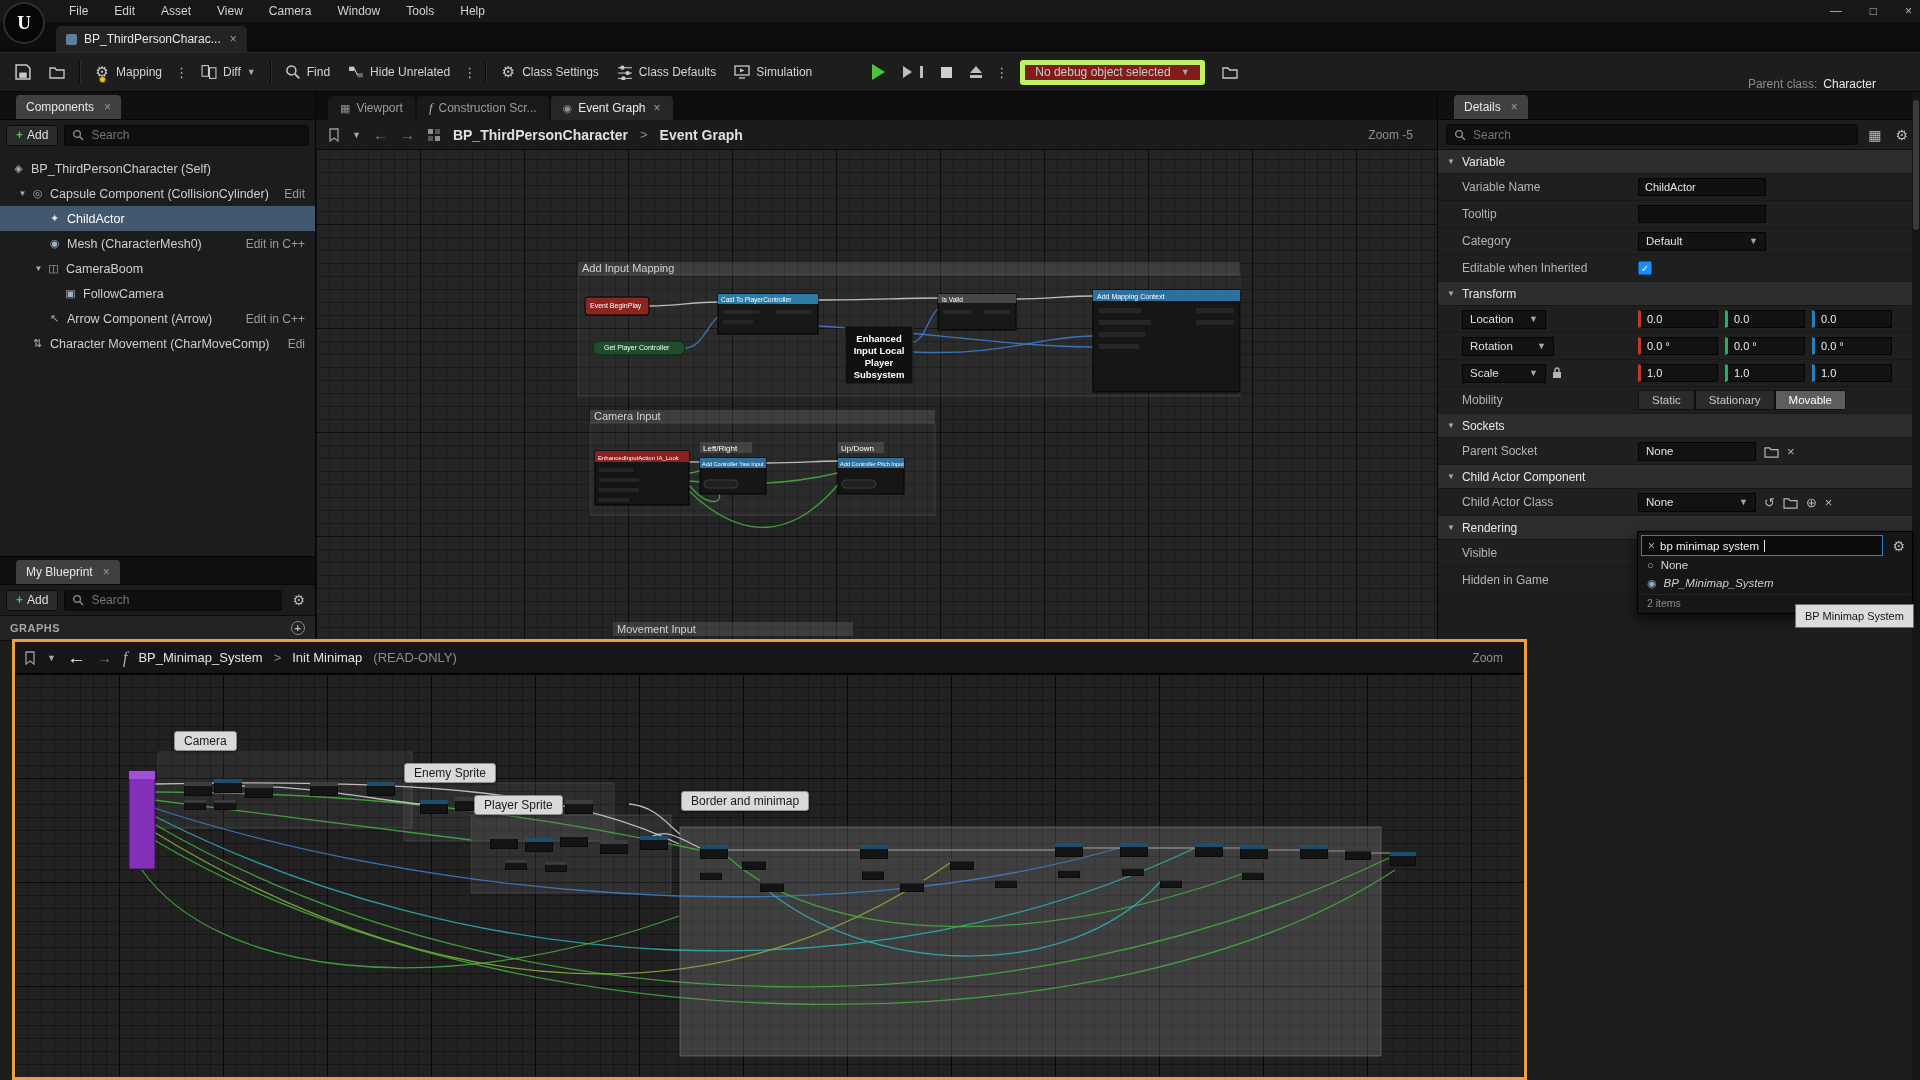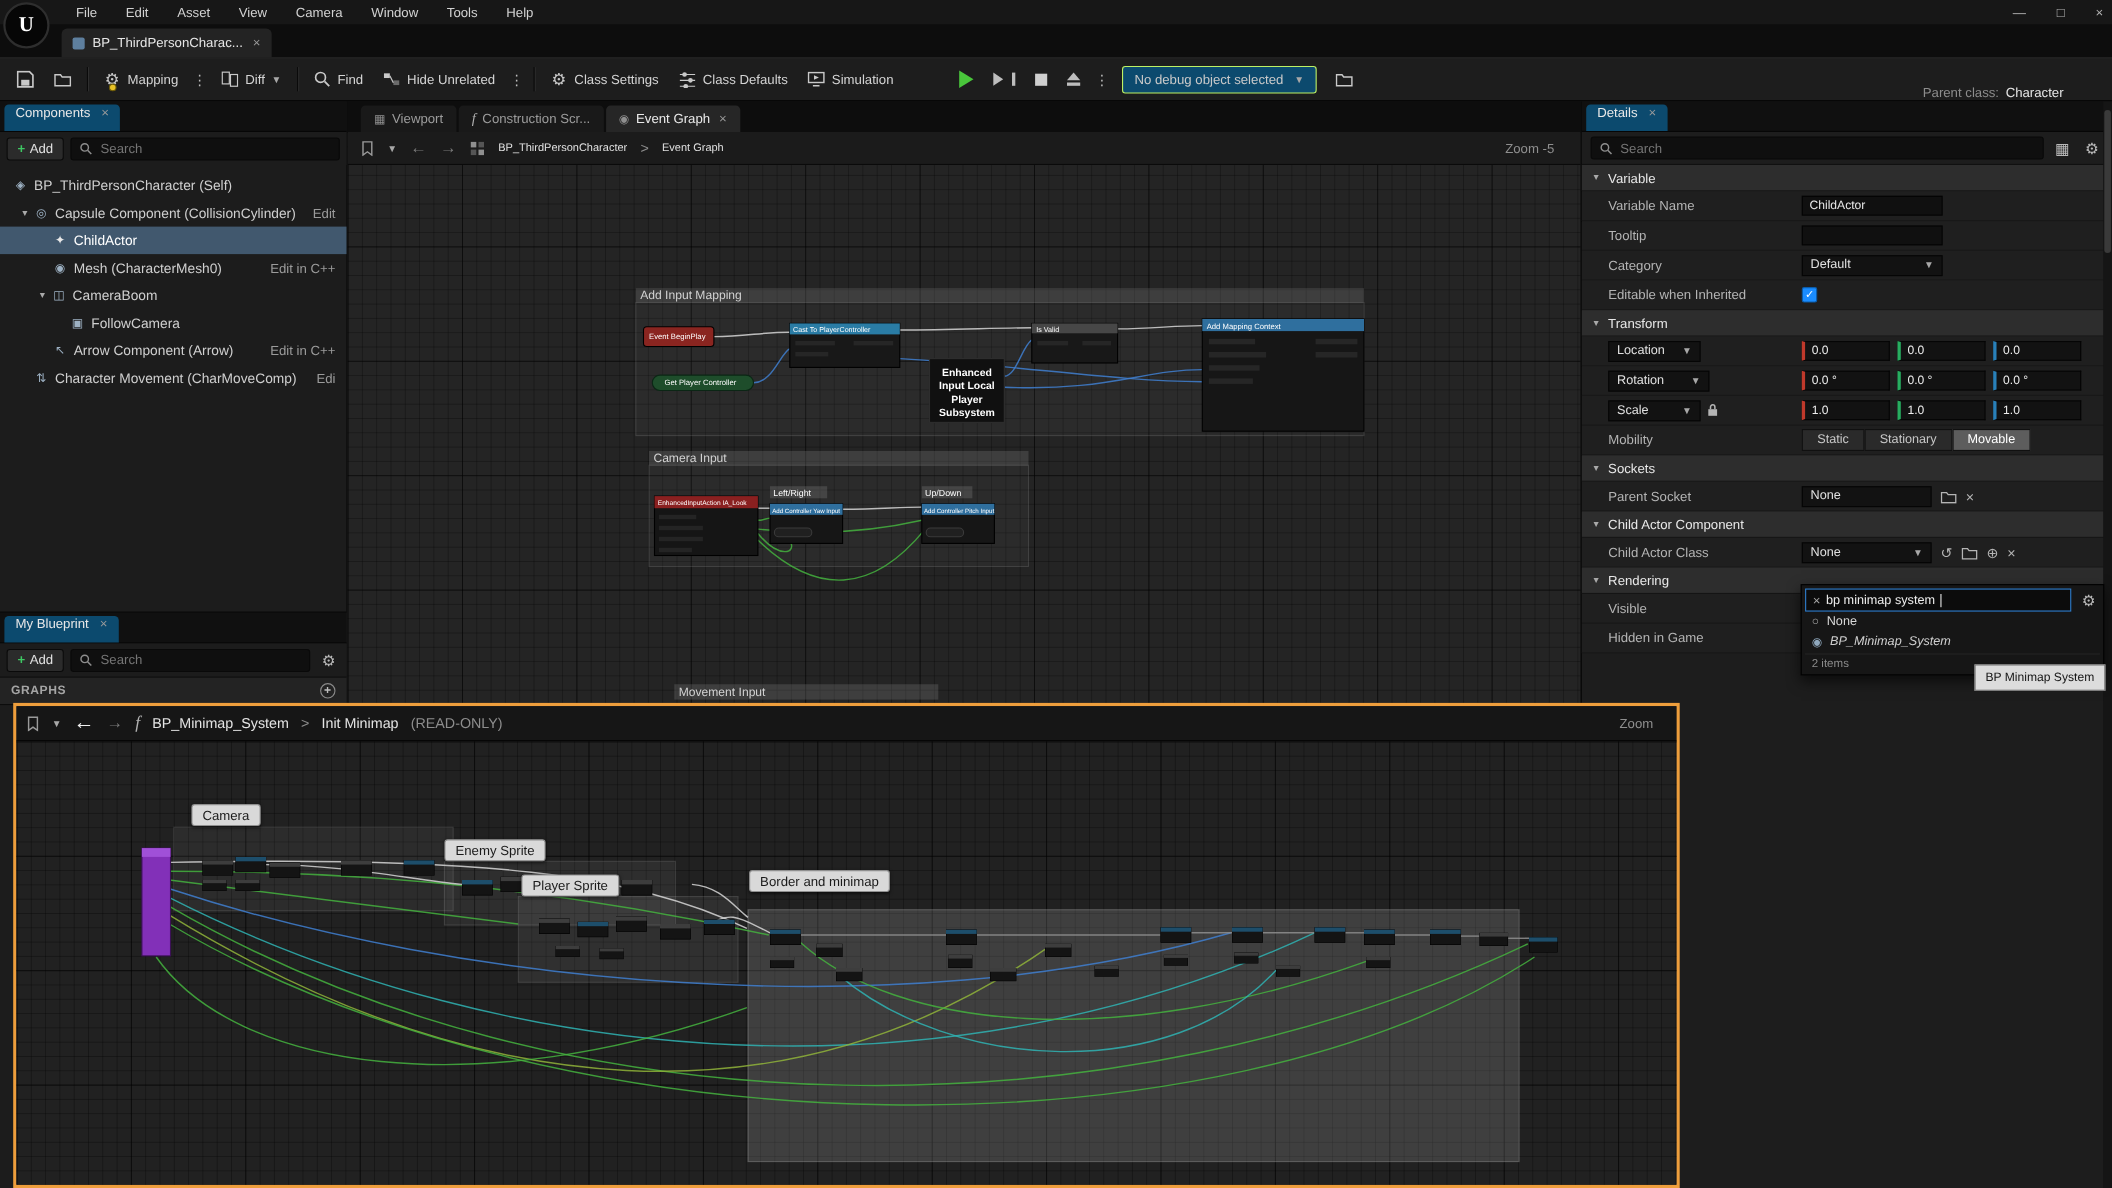--- a/index.html
+++ b/index.html
@@ -29,26 +29,26 @@
   .vsep{width:1px;height:22px;background:#0a0a0a;box-shadow:1px 0 0 #2e2e2e;margin:0 5px;}
   .kebab{color:#bdbdbd;font-size:13px;padding:0 4px;}
   .chev{color:#a8a8a8;font-size:9px;}
   .badge{position:absolute;left:14px;bottom:9px;width:7px;height:7px;border-radius:50%;background:#e8c227;border:1px solid #6b5a08;}
   .play-tri{width:0;height:0;border-left:13px solid #49c63b;border-top:8px solid transparent;border-bottom:8px solid transparent;}
   .skip-tri{width:0;height:0;border-left:9px solid #bdbdbd;border-top:6px solid transparent;border-bottom:6px solid transparent;}
   .skip-bar{width:3px;height:12px;background:#bdbdbd;margin-left:2px;}
   .stop-sq{width:11px;height:11px;background:#cfcfcf;}
   .eject-tri{width:0;height:0;border-bottom:7px solid #bdbdbd;border-left:6px solid transparent;border-right:6px solid transparent;}
   .eject-bar{width:12px;height:3px;background:#bdbdbd;margin-top:2px;}
-  .dbg-dd{display:flex;align-items:center;gap:10px;height:25px;background:#0c4a6e;border:1px solid #bef264;border-radius:3px;padding:0 10px;font-size:12px;color:#c9c9c9;margin:0 8px;justify-content:center;}
+  .dbg-dd{display:flex;align-items:center;gap:10px;height:25px;background:#7f1d1d;border:5px solid #bef264;border-radius:3px;padding:0 10px;font-size:12px;color:#c9c9c9;margin:0 8px;justify-content:center;}
 
   
   .leftcol{position:absolute;left:0;top:92px;width:316px;bottom:0;background:#1c1c1c;border-right:1px solid #050505;}
   .panel-head{height:28px;background:#101010;display:flex;align-items:flex-end;border-bottom:1px solid #060606;}
-  .panel-tab{height:24px;background:#0c4a6e;border-radius:4px 4px 0 0;display:flex;align-items:flex-start;gap:8px;padding:0 10px;margin-left:4px;font-size:12px;color:#e8e8e8;}
+  .panel-tab{height:24px;background:#404040;border-radius:4px 4px 0 0;display:flex;align-items:center;gap:8px;padding:0 10px;margin-left:16px;font-size:12px;color:#e8e8e8;}
   .toolrow{height:30px;display:flex;align-items:center;gap:6px;padding:0 6px;background:#1c1c1c;}
   .add-btn{display:flex;align-items:center;gap:4px;background:#2b2b2b;border:1px solid #0a0a0a;border-radius:3px;height:21px;padding:0 9px;font-size:12px;color:#e0e0e0;}
   .plus{color:#3ec763;font-weight:bold;}
   .search{flex:1;display:flex;align-items:center;gap:5px;background:#0f0f0f;border:1px solid #090909;border-radius:3px;height:21px;padding:0 7px;}
   .search input{flex:1;min-width:0;background:transparent;border:0;outline:0;color:#ddd;font-size:12px;font-family:inherit;}
   .mag{flex:none;}
   .gearch{color:#b9b9b9;font-size:14px;padding:0 4px;}
   .tree{padding-top:6px;}
   .trow{height:25px;display:flex;align-items:center;font-size:12.5px;color:#cfcfcf;position:relative;}
   .trow.sel{background:#41586e;color:#fff;}
@@ -67,21 +67,21 @@
   .gico{font-size:11px;color:#8f8f8f;}
   .fico{font-family:"Liberation Serif",serif;font-style:italic;color:#b0b0b0;font-size:13px;}
   .canvas{position:absolute;left:0;top:28px;right:0;bottom:0;background-color:#242424;
      background-image:
        linear-gradient(to right, rgba(0,0,0,.28) 1px, transparent 1px),
        linear-gradient(to bottom, rgba(0,0,0,.28) 1px, transparent 1px),
        linear-gradient(to right, rgba(0,0,0,.5) 1px, transparent 1px),
        linear-gradient(to bottom, rgba(0,0,0,.5) 1px, transparent 1px);
      background-size:13px 13px,13px 13px,104px 104px,104px 104px;overflow:hidden;}
   .graphbar{position:absolute;left:0;top:0;right:0;height:30px;background:#1b1b1b;border-bottom:1px solid #0a0a0a;display:flex;align-items:center;gap:12px;padding:0 12px;}
-  .bc{font-size:10px;color:#e0e0e0;}
+  .bc{font-size:14px;color:#e0e0e0;font-weight:bold;}
   .bc-sep{color:#8b8b8b;font-size:13px;}
   .zoomlbl{margin-left:auto;font-size:12px;color:#8f8f8f;padding-right:12px;}
   .navarrow{color:#7a7a7a;font-size:15px;}
   .gsvg{position:absolute;left:0;top:30px;}
 
   
   .detailscol{position:absolute;right:0;top:92px;width:483px;bottom:0;background:#1d1d1d;border-left:1px solid #050505;}
   .dsearch-row{height:30px;display:flex;align-items:center;gap:6px;padding:0 8px;background:#1d1d1d;border-bottom:1px solid #101010;}
   .dsec{height:24px;background:#2d2d2d;display:flex;align-items:center;gap:7px;padding:0 9px;border-bottom:1px solid #141414;color:#e8e8e8;font-size:12px;}
   .dsec .caret{width:auto;}

